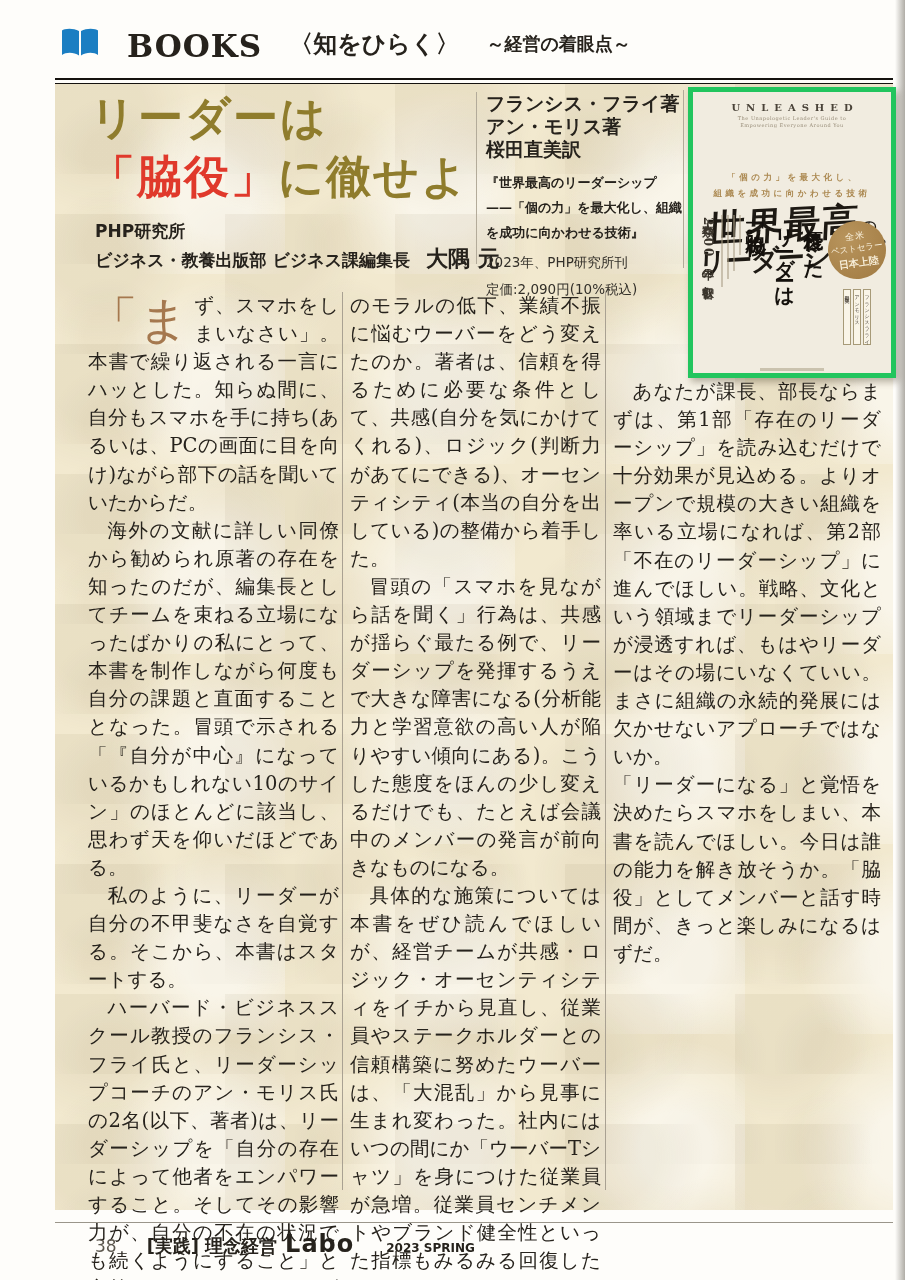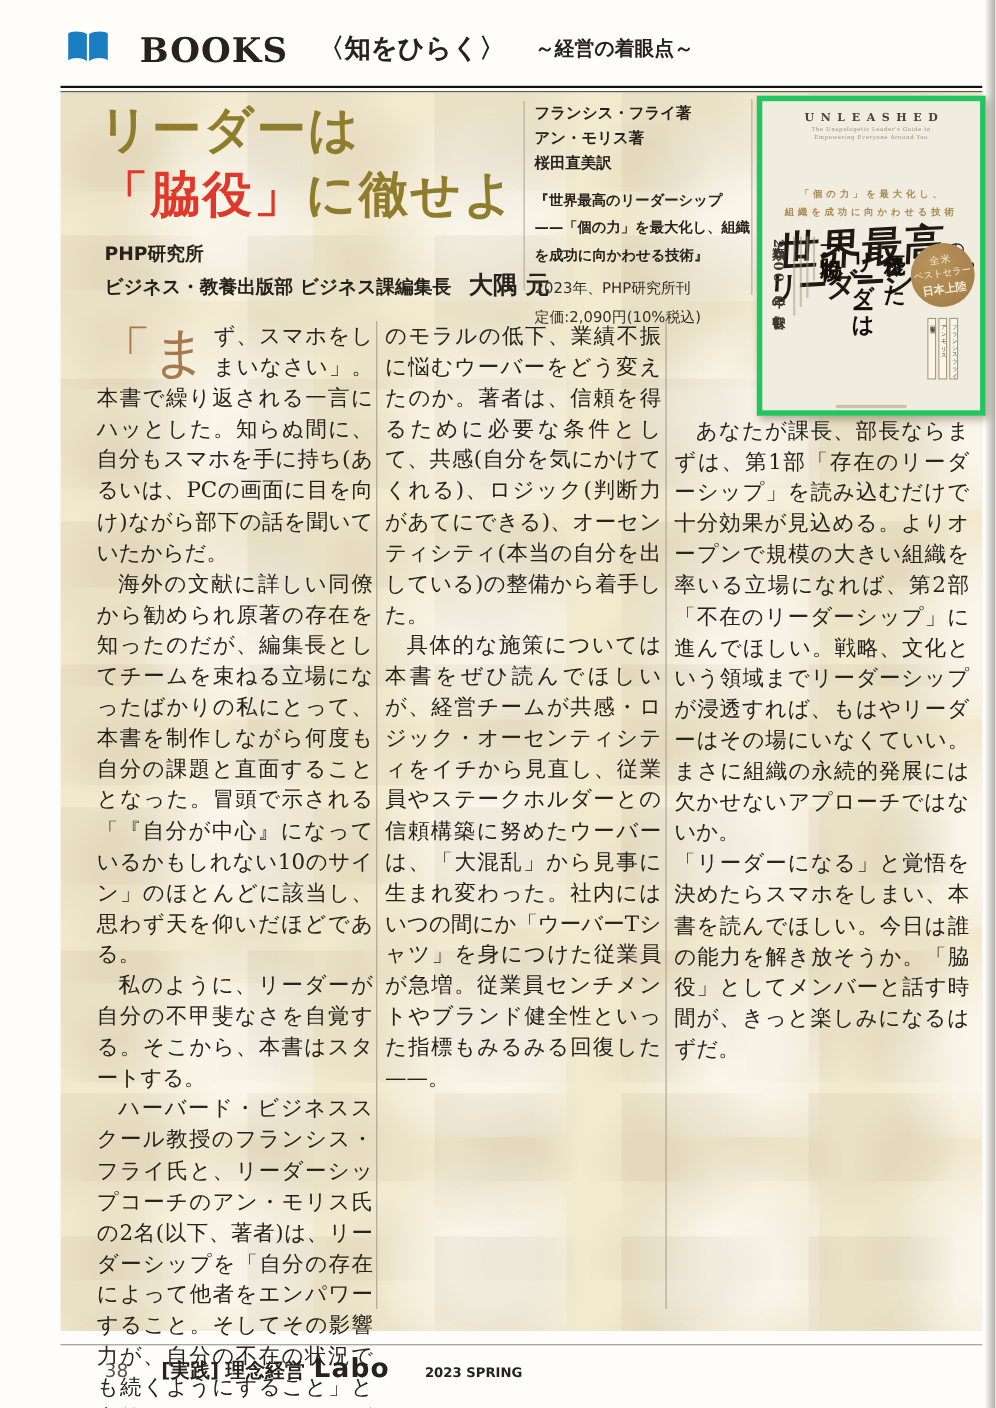--- a/index.html
+++ b/index.html
@@ -24,21 +24,21 @@
   
   .jp-title{position:absolute;left:90px;top:88px;font-size:45px;font-weight:800;
         line-height:1.32;letter-spacing:2px;color:#8f7c2c;}
   .jp-title .red{color:#e0392b;}
   .byline{position:absolute;left:95px;top:218px;font-weight:800;}
   .byline .org{font-size:17px;line-height:26px;}
   .byline .role{font-size:17px;}
   .byline .name{font-size:22px;margin-left:16px;}
   
   .bookinfo{position:absolute;left:486px;top:92px;width:196px;}
-  .bookinfo .auth{font-size:14px;font-weight:800;line-height:23px;}
+  .bookinfo .auth{font-size:19px;font-weight:800;line-height:23px;}
   .bookinfo .btitle{font-size:13px;font-weight:800;line-height:25px;margin-top:9px;}
   .bookinfo .meta{font-size:13.5px;font-weight:400;line-height:20px;margin-top:7px;color:#33302a;}
   .trule{position:absolute;width:1px;background:#b3ab9a;}
   
   .cover{position:absolute;left:688px;top:87px;width:198px;height:281px;background:#f1ece0;
         border:5px solid #22c55e;box-shadow:3px 4px 7px rgba(60,50,30,.35);
         font-family:"DejaVu Serif","Liberation Serif",serif;}
   .cov-unleashed{margin-top:10px;text-align:center;font-size:10px;letter-spacing:6px;
         text-indent:6px;color:#4a4339;font-weight:600;}
   .cov-sub{margin:2px auto 0;max-width:130px;text-align:center;font-size:5px;
@@ -172,20 +172,21 @@
   <div class="col col1">
     <p class="noindent"><span class="dropcap">「ま</span><span>ず、スマホをしまいなさい」。本書で繰り返される一言にハッとした。知らぬ間に、自分もスマホを手に持ち(あるいは、PCの画面に目を向け)ながら部下の話を聞いていたからだ。</span></p>
     <p>海外の文献に詳しい同僚から勧められ原著の存在を知ったのだが、編集長としてチームを束ねる立場になったばかりの私にとって、本書を制作しながら何度も自分の課題と直面することとなった。冒頭で示される「『自分が中心』になっているかもしれない10のサイン」のほとんどに該当し、思わず天を仰いだほどである。</p>
     <p>私のように、リーダーが自分の不甲斐なさを自覚する。そこから、本書はスタートする。</p>
     <p>ハーバード・ビジネススクール教授のフランシス・フライ氏と、リーダーシップコーチのアン・モリス氏の2名(以下、著者)は、リーダーシップを「自分の存在によって他者をエンパワーすること。そしてその影響力が、自分の不在の状況でも続くようにすること」と定義する。だから、リーダーは「主役」ではなく、チームのメンバーを引き立てる「脇役」に徹すべきなのだ。</p>
 
   </div>
   <div class="vrule" style="left:342px;top:292px;height:898px;"></div>
   <div class="col col2">
     <p class="noindent">のモラルの低下、業績不振に悩むウーバーをどう変えたのか。著者は、信頼を得るために必要な条件として、共感(自分を気にかけてくれる)、ロジック(判断力があてにできる)、オーセンティシティ(本当の自分を出している)の整備から着手した。</p>
+    <p>冒頭の「スマホを見ながら話を聞く」行為は、共感が揺らぐ最たる例で、リーダーシップを発揮するうえで大きな障害になる(分析能力と学習意欲の高い人が陥りやすい傾向にある)。こうした態度をほんの少し変えるだけでも、たとえば会議中のメンバーの発言が前向きなものになる。</p>
     <p>具体的な施策については本書をぜひ読んでほしいが、経営チームが共感・ロジック・オーセンティシティをイチから見直し、従業員やステークホルダーとの信頼構築に努めたウーバーは、「大混乱」から見事に生まれ変わった。社内にはいつの間にか「ウーバーTシャツ」を身につけた従業員が急増。従業員センチメントやブランド健全性といった指標もみるみる回復した——。</p>
 
   </div>
   <div class="vrule" style="left:605px;top:292px;height:898px;"></div>
   <div class="col col3">
     <p>あなたが課長、部長ならまずは、第1部「存在のリーダーシップ」を読み込むだけで十分効果が見込める。よりオープンで規模の大きい組織を率いる立場になれば、第2部「不在のリーダーシップ」に進んでほしい。戦略、文化という領域までリーダーシップが浸透すれば、もはやリーダーはその場にいなくていい。まさに組織の永続的発展には欠かせないアプローチではないか。</p>
     <p class="noindent"><span>「リーダーになる」と覚悟を決めたらスマホをしまい、本書を読んでほしい。今日は誰の能力を解き放そうか。「脇役」としてメンバーと話す時間が、きっと楽しみになるはずだ。</span></p>
   </div>
 
   <div class="foot-rule"></div>

